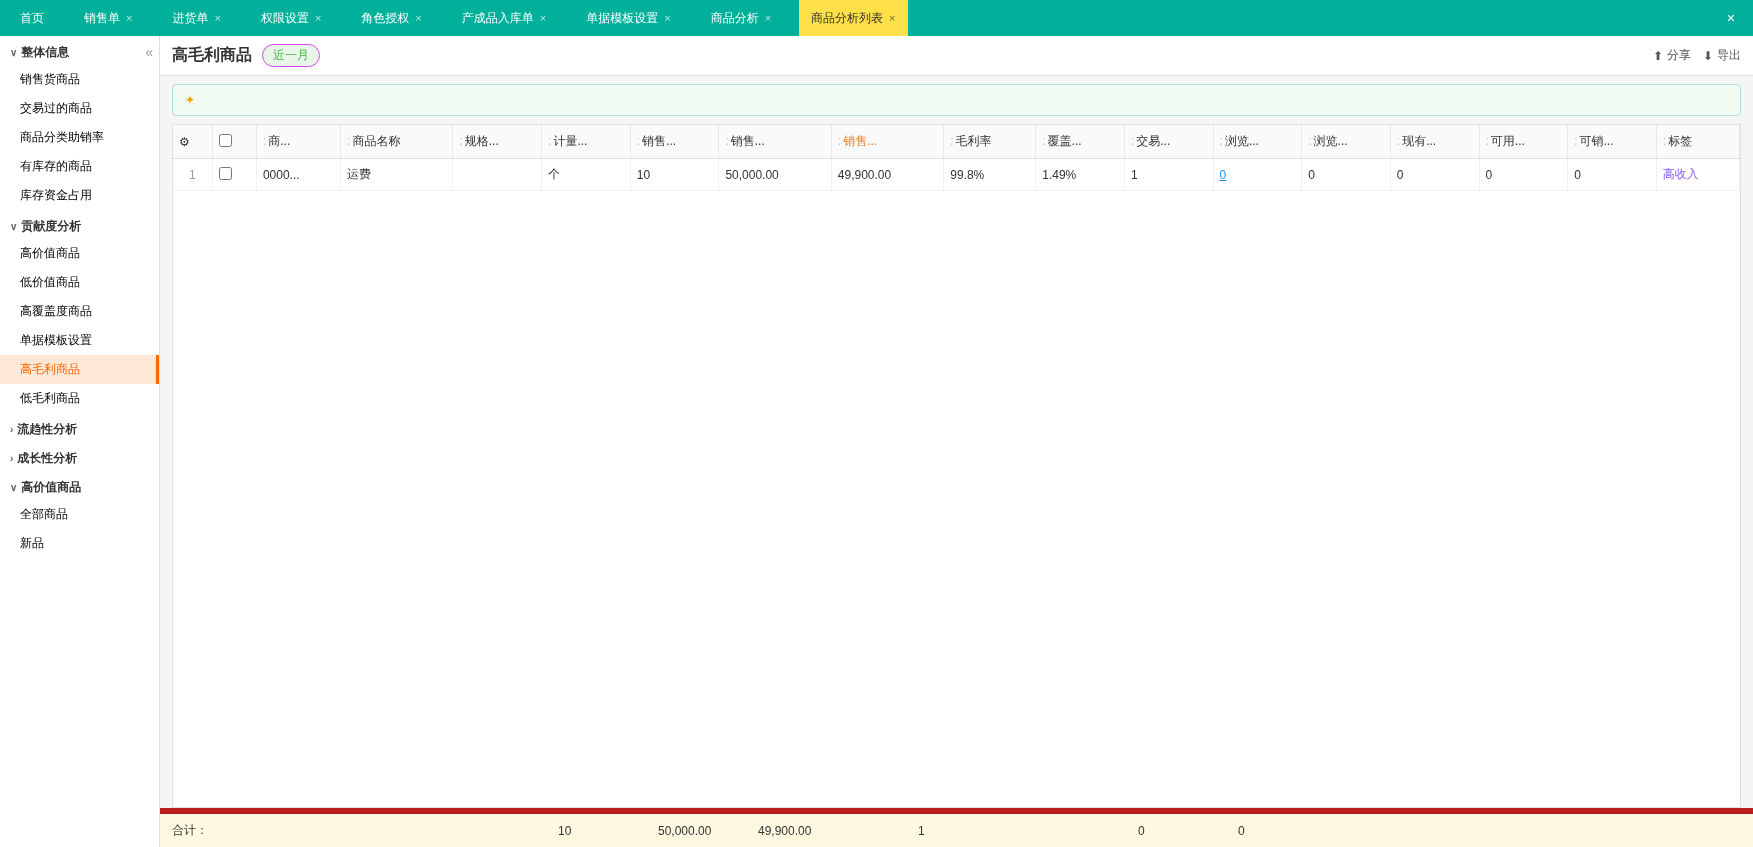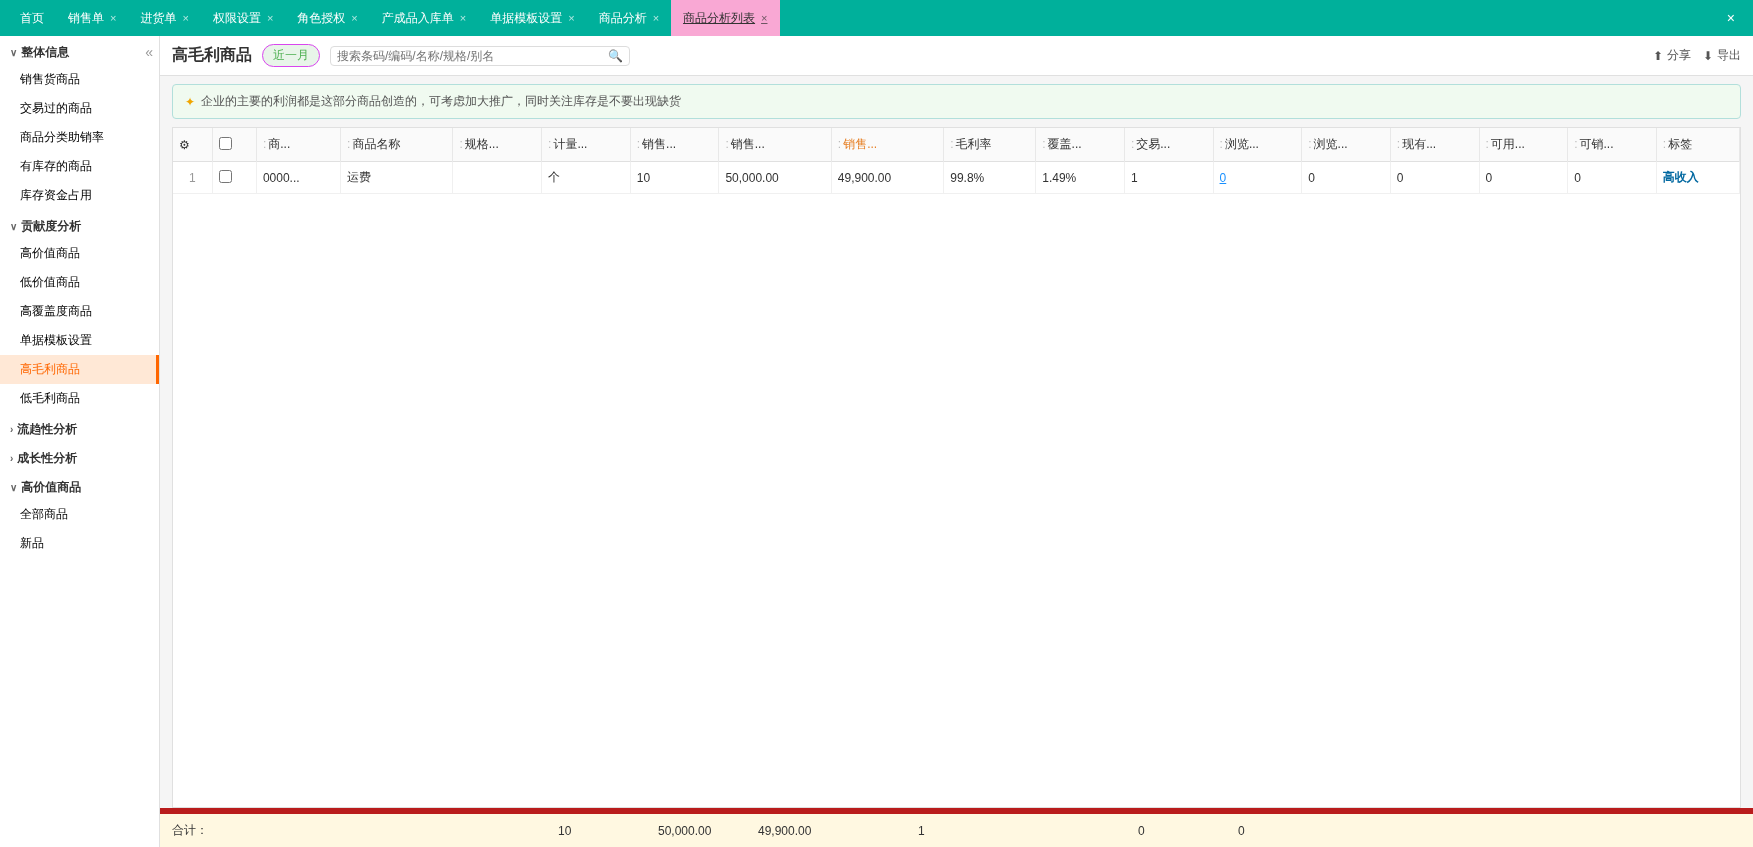--- a/index.html
+++ b/index.html
@@ -6,33 +6,33 @@
     body { background: #f0f0f0; overflow: hidden; width: 1753px; height: 847px; }
 
     
     .top-nav {
       background: #00b09b;
       height: 36px;
       display: flex;
       align-items: flex-start;
       padding: 0 8px;
       color: white;
-      gap: 0;
+      gap: 16px;
     }
     .top-nav .nav-item {
       padding: 0 12px;
       height: 36px;
       display: flex;
       align-items: center;
       cursor: pointer;
       white-space: nowrap;
       color: white;
       font-size: 13px;
     }
-    .top-nav .nav-item.active { background: #f9a8d4; color: #333; text-decoration: underline; }
+    .top-nav .nav-item.active { background: #fde047; color: #333; }
     .top-nav .nav-item .close-x {
       margin-left: 6px;
       font-size: 11px;
       opacity: 0.7;
     }
     .top-nav .spacer { flex: 1; }
     .top-nav .window-close {
       padding: 0 10px;
       height: 36px;
       display: flex;
@@ -199,21 +199,21 @@
       margin-right: 2px;
     }
     tbody tr { border-bottom: 1px solid #f0f0f0; }
     tbody td {
       padding: 7px 6px;
       color: #333;
       border-right: 1px solid #f0f0f0;
       white-space: nowrap;
       font-size: 12px;
     }
-    .tag-high { color: #0369a1; font-weight: bold; margin-top: 28px; }
+    .tag-high { color: #8b5cf6; font-weight: normal; margin-top: 28px; }
     .row-num { color: #999; text-align: center; }
     .link-blue { color: #1890ff; text-decoration: underline; cursor: pointer; }
 
     
     .footer-bar {
       background: #fff8e1;
       border-top: 6px solid #b91c1c;
       padding: 8px 12px;
       display: flex;
       align-items: center;
@@ -315,39 +315,34 @@
     </div>
     <div class="sidebar-item">全部商品</div>
     <div class="sidebar-item">新品</div>
   </div>
 
   <div class="content-area">
 
     <div class="content-header">
       <span class="content-title">高毛利商品</span>
       <button class="filter-btn">近一月</button>
-      <div class="search-box">
-        <input type="text" placeholder="搜索条码/编码/名称/规格/别名" style="">
-        <span style="color:#999; cursor:pointer;">🔍</span>
-      </div>
       <div class="header-actions">
         <div class="action-btn">
           <span>⬆</span>
           <span>分享</span>
         </div>
         <div class="action-btn">
           <span>⬇</span>
           <span>导出</span>
         </div>
       </div>
     </div>
 
     <div class="info-bar">
       <span class="info-icon">✦</span>
-      <span>企业的主要的利润都是这部分商品创造的，可考虑加大推广，同时关注库存是不要出现缺货</span>
     </div>
 
     <div class="table-container">
       <table>
         <thead>
           <tr>
             <th>⚙</th>
             <th><input type="checkbox" style=""></th>
             <th><span class="col-resize">:</span>商...</th>
             <th><span class="col-resize">:</span>商品名称</th>

